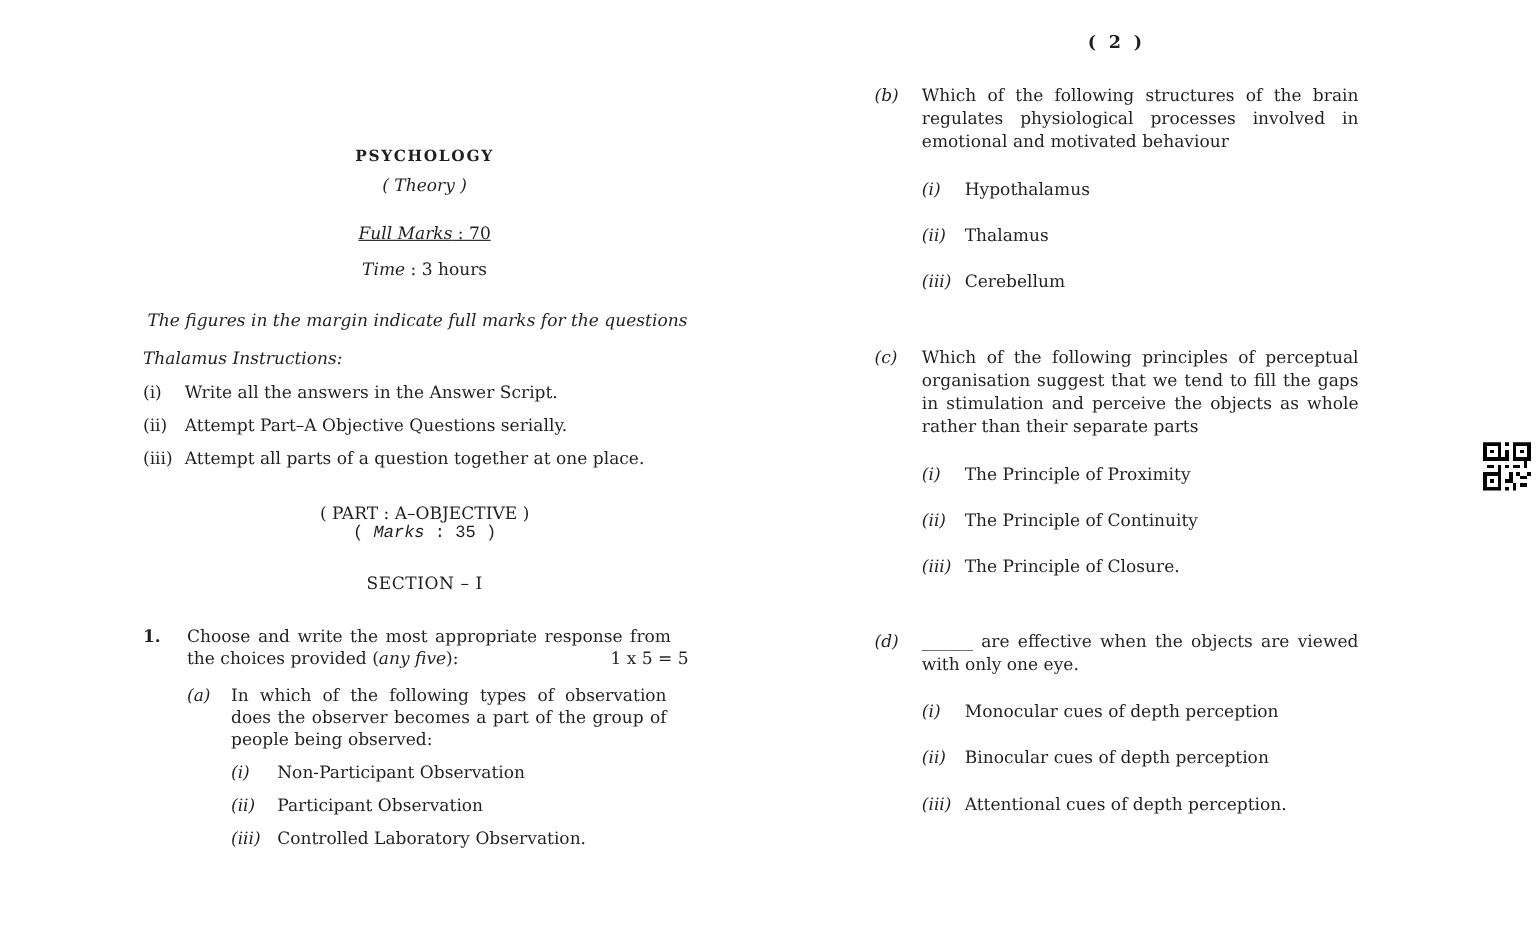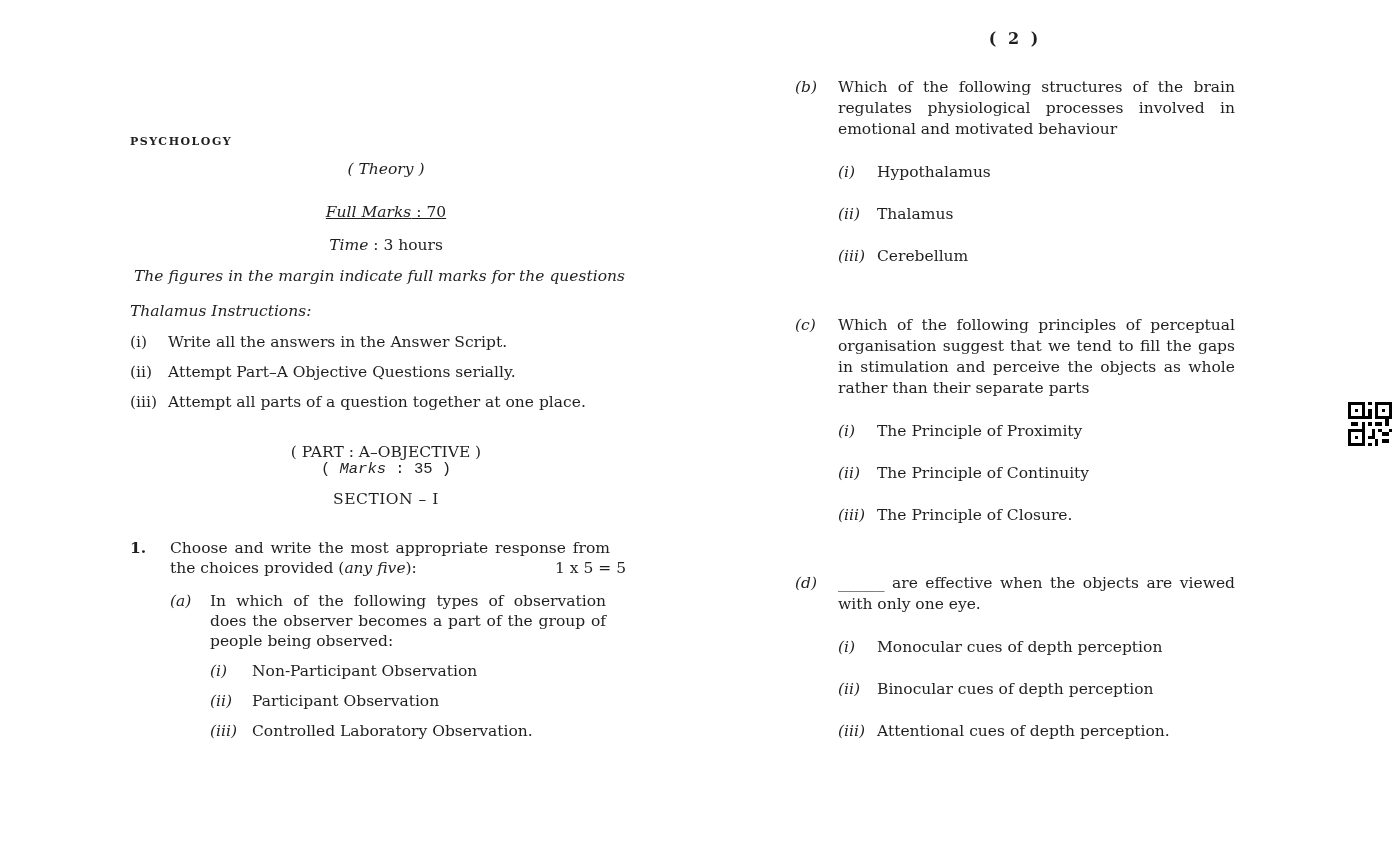--- a/index.html
+++ b/index.html
@@ -11,34 +11,34 @@
     font-size: 15.5px;
     -webkit-font-smoothing: antialiased;
   }
   .page { position: relative; width: 1400px; height: 850px; overflow: hidden; background: #fff; }
 
   .left-col  { position: absolute; left: 130px; top: 0; width: 512px; }
   .right-col { position: absolute; left: 795px; top: 0; width: 440px; }
   .it { font-style: italic; }
 
   
-  .exam-title { margin-top: 132px; font-weight: bold; font-size: 11px; letter-spacing: 1.5px; line-height: 20px; }
+  .exam-title { margin-top: 132px; text-align: center; font-weight: bold; font-size: 14px; letter-spacing: 1.5px; line-height: 20px; }
   .exam-subtitle { margin-top: 7px; text-align: center; line-height: 20px; font-style: italic; }
   .marks-line { margin-top: 23px; text-align: center; line-height: 20px; text-decoration: underline; }
   .time-line  { margin-top: 13px; text-align: center; line-height: 20px; }
-  .margin-note { margin-top: 11px; padding-left: 4px; font-style: italic; line-height: 20px; }
+  .margin-note { margin-top: 26px; padding-left: 4px; font-style: italic; line-height: 20px; }
   .gi-heading { margin-top: 15px; font-style: italic; line-height: 20px; }
 
   .ins-row { display: flex; margin-top: 13px; line-height: 17px; }
   .ins-row .lbl { width: 38px; flex: 0 0 38px; }
   .ins-row .txt { flex: 1; }
 
   .part-heading   { margin-top: 33px; text-align: center; line-height: 17px; }
   .part-marks     { text-align: center; line-height: 17px; font-family: Liberation Mono, monospace; }
-  .section-heading{ margin-top: 13px; text-align: center; line-height: 17px; letter-spacing: 0.5px; }
+  .section-heading{ margin-top: 29px; text-align: center; line-height: 17px; letter-spacing: 0.5px; }
   .section-marks  { margin-top: 13px; text-align: center; line-height: 17px; }
 
   .q1-row { margin-top: 30px; display: flex; position: relative; }
   .q1-row .qnum { width: 40px; flex: 0 0 40px; font-weight: bold; line-height: 20px; }
   .q1-row .qtext { width: 440px; line-height: 20px; text-align: justify; }
   .q1-row .qmarks { position: absolute; right: 16px; top: 20px; line-height: 20px; }
 
   .suba-row { margin-top: 13px; margin-left: 40px; display: flex; }
   .suba-row .slbl { width: 40px; flex: 0 0 40px; font-style: italic; line-height: 20px; }
   .suba-row .stxt { flex: 1; line-height: 20px; text-align: justify; padding-right: 36px; }

